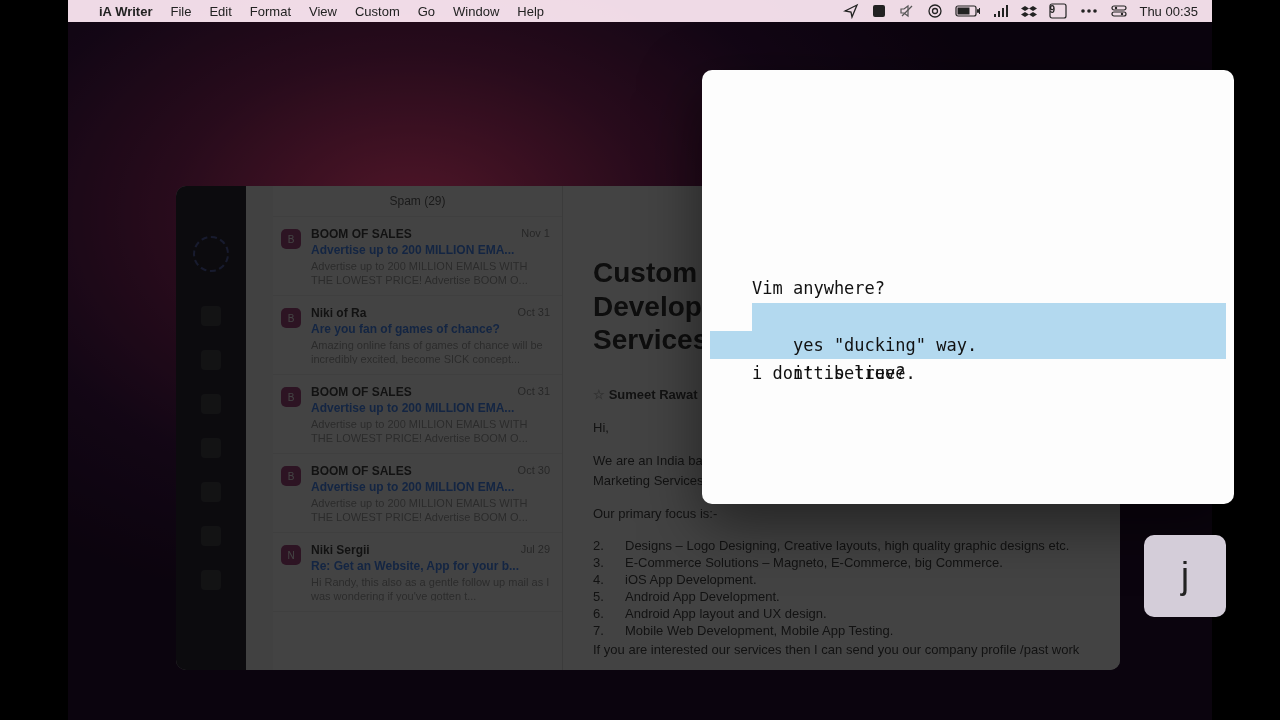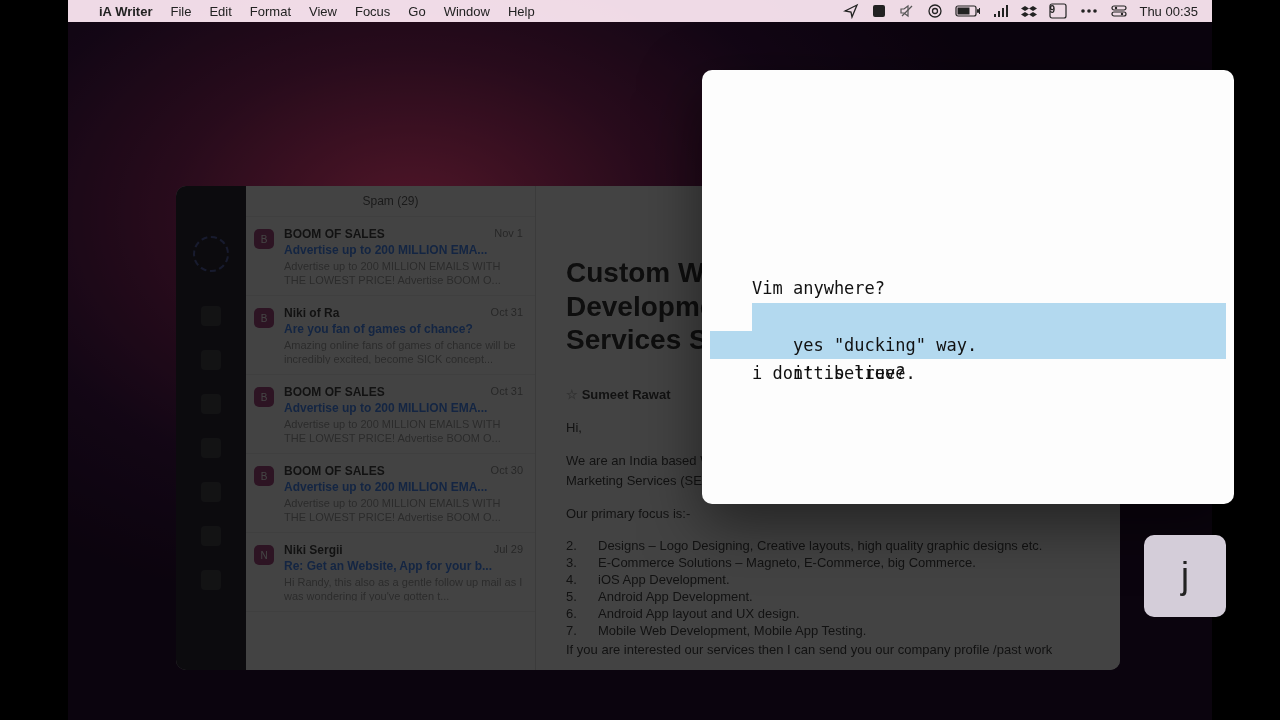--- a/index.html
+++ b/index.html
@@ -75,20 +75,21 @@
     gap: 24px;
   }
   .mail-sidebar-icon { width:20px; height:20px; background:#555; border-radius:4px; opacity:0.5;}
   .mail-avatar { width:36px; height:36px; border-radius:50%; border:2px dashed #4a5aa8; margin-bottom:10px;}
   .mail-list {
     width: 290px;
     background: #fff;
     border-right: 1px solid #ddd;
     font-size: 12px;
     overflow:hidden;
+    margin-left:27px;
   }
   .mail-list-header {
     text-align:center;
     padding: 8px;
     color:#555;
     font-size:12px;
     border-bottom:1px solid #eee;
   }
   .mail-row {
     padding: 10px 12px 10px 38px;
@@ -177,21 +178,21 @@
 <div class="desktop">
 
   <div class="menubar">
     <div class="menubar-left">
       <div class="menubar-item apple"></div>
       <div class="menubar-item app-name">iA Writer</div>
       <div class="menubar-item">File</div>
       <div class="menubar-item">Edit</div>
       <div class="menubar-item">Format</div>
       <div class="menubar-item">View</div>
-      <div class="menubar-item">Focus</div>
+      <div class="menubar-item">Custom</div>
       <div class="menubar-item">Go</div>
       <div class="menubar-item">Window</div>
       <div class="menubar-item">Help</div>
     </div>
     <div class="menubar-right">
       <span>
         <svg class="mbr-icon" viewBox="0 0 16 16">
             <path d="M2 8 L14 2 L9 14 L8 9 Z" fill="none" stroke="#222" stroke-width="1.3"></path>
           </svg>
       </span>

